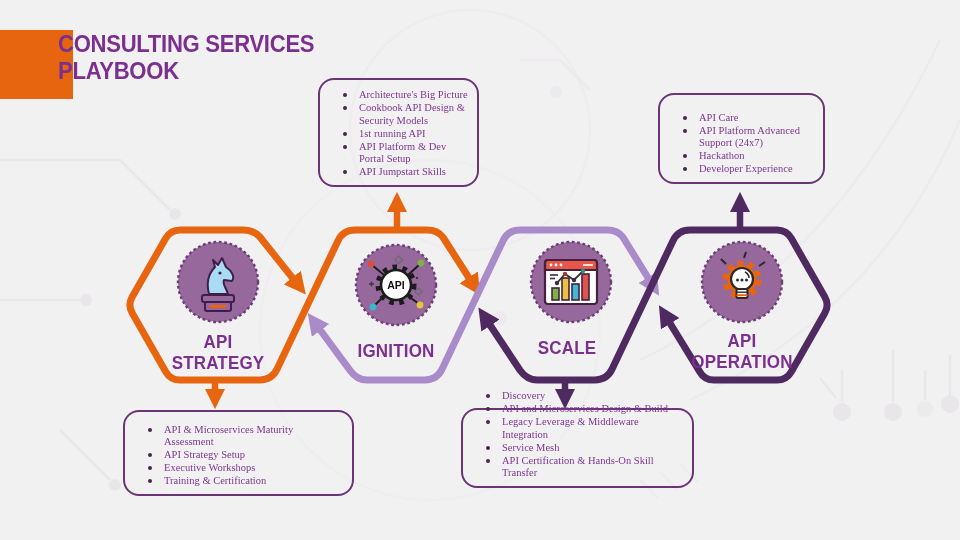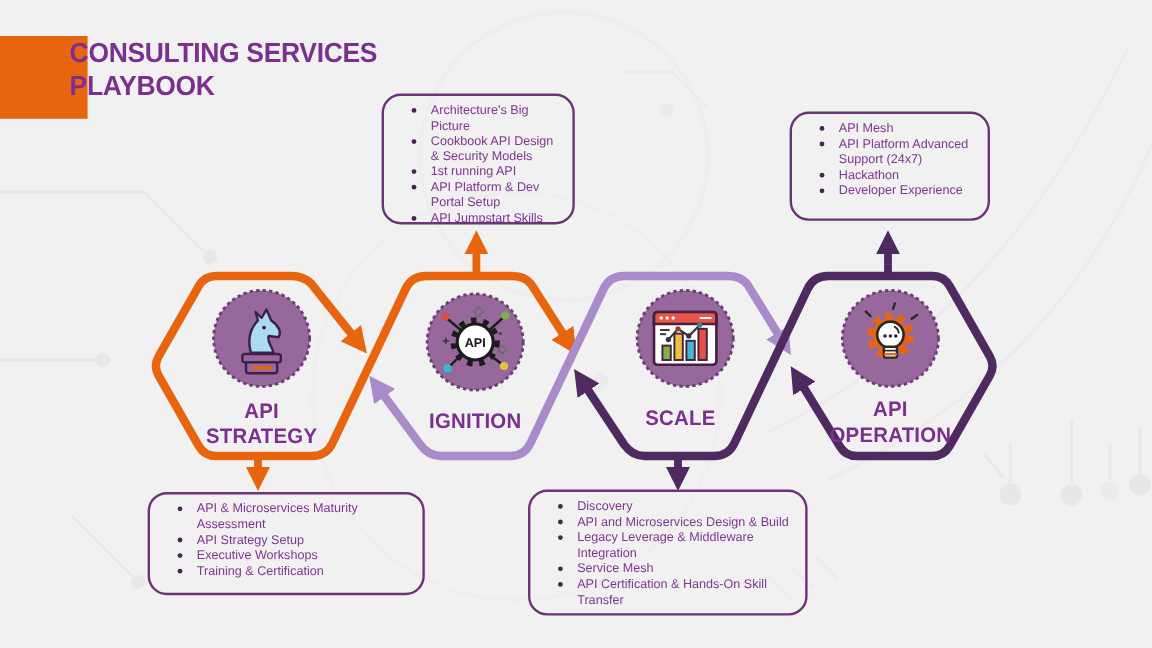--- a/index.html
+++ b/index.html
@@ -6,21 +6,21 @@
   body{font-family:"Liberation Sans",sans-serif;}
   #slide{position:relative;width:960px;height:540px;background:#f2f1f2;overflow:hidden;}
   #bg-svg,#main-svg{position:absolute;left:0;top:0;}
   
   .title-block{position:absolute;left:38px;top:31px;z-index:5;margin-left:20px;}
   .title-line{font-size:23px;line-height:27px;font-weight:bold;color:#7b2f8e;letter-spacing:-0.3px;transform:scaleX(.96);transform-origin:left;white-space:nowrap;}
   .title-accent{position:absolute;left:0;top:30px;width:73px;height:69px;background:#e8650f;z-index:4;}
   
   .stage-label{position:absolute;z-index:6;width:180px;text-align:center;color:#7b2f8e;font-weight:bold;font-size:17.5px;line-height:21px;letter-spacing:.2px;transform:scaleX(.97);}
   
-  .callout{position:absolute;z-index:6;border:2px solid #6b3477;border-radius:16px;box-sizing:border-box;display:flex;align-items:flex-start;}
+  .callout{position:absolute;z-index:6;border:2px solid #6b3477;border-radius:16px;box-sizing:border-box;display:flex;align-items:flex-end;font-family:Liberation Serif, serif;}
   .callout ul{list-style:none;margin:0;padding:6px 6px 6px 16px;}
   .callout li{display:flex;align-items:flex-start;color:#7d3590;font-size:10.5px;line-height:12.6px;}
   .callout li + li{margin-top:0.5px;}
   .dot{flex:0 0 auto;width:4px;height:4px;border-radius:50%;background:#4a2352;margin:4px 12px 0 7px;}
   .li-text{max-width:178px;}
 </style>
 </head>
 <body>
 
 <div id="slide">
@@ -204,21 +204,21 @@
         <li>
           <span class="dot"></span>
           <span class="li-text">API Jumpstart Skills</span>
         </li>
       </ul>
   </div>
   <div class="callout" style="left:658px;top:93px;width:167px;height:91px;">
     <ul>
         <li>
           <span class="dot"></span>
-          <span class="li-text">API Mesh</span>
+          <span class="li-text">API Care</span>
         </li>
         <li>
           <span class="dot"></span>
           <span class="li-text">API Platform Advanced Support (24x7)</span>
         </li>
         <li>
           <span class="dot"></span>
           <span class="li-text">Hackathon</span>
         </li>
         <li>
@@ -240,21 +240,21 @@
         <li>
           <span class="dot"></span>
           <span class="li-text">Executive Workshops</span>
         </li>
         <li>
           <span class="dot"></span>
           <span class="li-text">Training &amp; Certification</span>
         </li>
       </ul>
   </div>
-  <div class="callout" style="left:440px;top:408px;width:233px;height:105px;">
+  <div class="callout" style="left:461px;top:408px;width:233px;height:80px;">
     <ul>
         <li>
           <span class="dot"></span>
           <span class="li-text">Discovery</span>
         </li>
         <li>
           <span class="dot"></span>
           <span class="li-text">API and Microservices Design &amp; Build</span>
         </li>
         <li>

